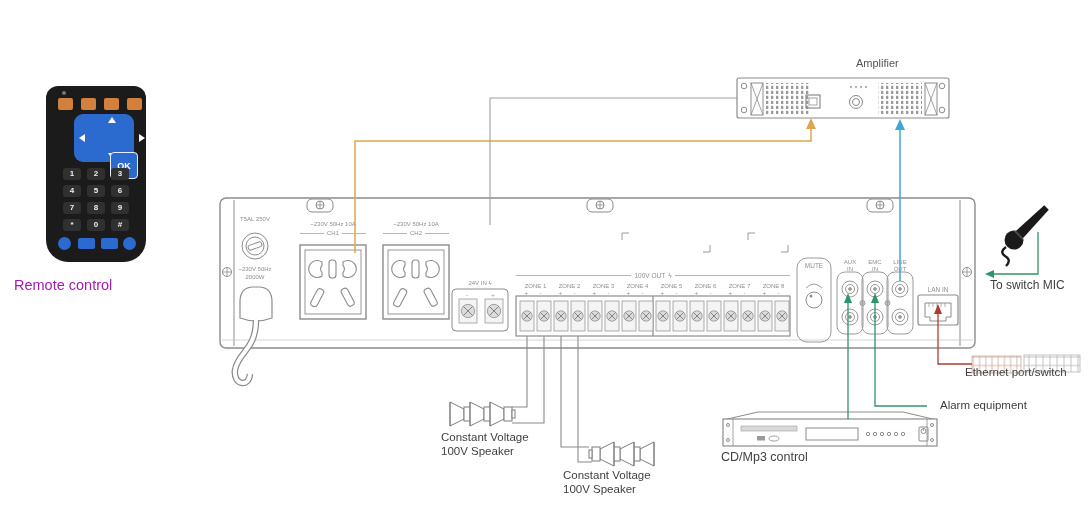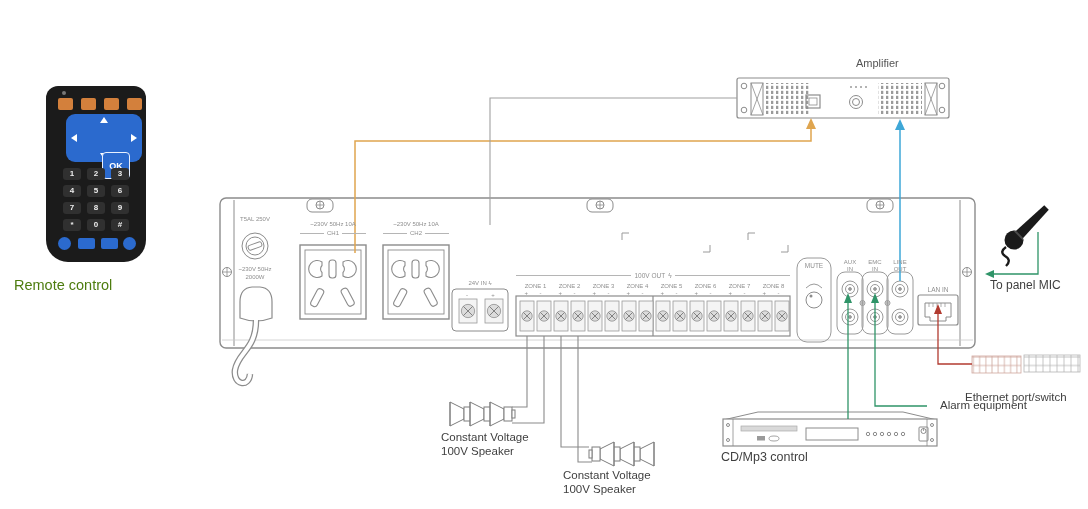--- a/index.html
+++ b/index.html
@@ -12,21 +12,21 @@
   .chline{display:flex;align-items:center;gap:3px;}
   .chline::before,.chline::after{content:"";flex:1;height:1px;background:#b5b5b5;}
   
   #remote{position:absolute;left:46px;top:86px;width:100px;height:176px;background:#1b1b1b;
           border-radius:12px 12px 22px 22px;z-index:4;}
   .okey,.rkey,.bkey,.dpad,.okbtn,.led{position:absolute;}
   .okey{width:15px;height:12px;border-radius:2px;}
   .rkey{width:18px;height:12px;border-radius:3px;background:#303030;color:#eee;
         font-size:8px;line-height:12px;text-align:center;font-weight:bold;}
   .bkey{border-radius:2px;}
-  .dpad{left:20px;top:28px;width:76px;height:48px;border-radius:9px;}
+  .dpad{left:28px;top:28px;width:60px;height:48px;border-radius:9px;}
   .okbtn{left:36px;top:38px;width:28px;height:27px;border:1.5px solid #e8f0ff;border-radius:4px;
          color:#fff;font-size:9px;font-weight:bold;line-height:27px;text-align:center;box-sizing:border-box;}
   .arr{position:absolute;width:0;height:0;}
   .led{left:16px;top:5px;width:4px;height:4px;border-radius:50%;background:#777;}
 </style>
 </head>
 <body>
 
 <div id="stage">
 
@@ -389,21 +389,21 @@
   <span class="rkey" style="left:65px;top:116px;">9</span>
   <span class="rkey" style="left:17px;top:133px;">*</span>
   <span class="rkey" style="left:41px;top:133px;">0</span>
   <span class="rkey" style="left:65px;top:133px;">#</span>
   <span class="bkey" style="left: 12px; top: 151px; width: 13px; height: 13px; border-radius: 50%; background: rgb(43, 106, 206);"></span>
   <span class="bkey" style="left: 32px; top: 152px; width: 17px; height: 11px; background: rgb(43, 106, 206);"></span>
   <span class="bkey" style="left: 55px; top: 152px; width: 17px; height: 11px; background: rgb(43, 106, 206);"></span>
   <span class="bkey" style="left: 77px; top: 151px; width: 13px; height: 13px; border-radius: 50%; background: rgb(43, 106, 206);"></span>
 </div>
 
-<div class="lbl" style="left:14px;top:277px;font-size:14.5px;color:#4d7c0f;">Remote control</div>
+<div class="lbl" style="left:14px;top:277px;font-size:14.5px;color:#a21caf;">Remote control</div>
 <div class="lbl" style="left:856px;top:57px;font-size:11px;color:#555;">Amplifier</div>
 
 <div class="lbl tiny" style="left:230px;top:216px;width:50px;">T5AL 250V</div>
 <div class="lbl tiny" style="left:230px;top:266px;width:50px;">~230V 50Hz</div>
 <div class="lbl tiny" style="left:230px;top:274px;width:50px;">2000W</div>
 
 <div class="lbl tiny" style="left:300px;top:221px;width:66px;">~230V 50Hz 10A</div>
 <div class="lbl tiny chline" style="left:300px;top:230px;width:66px;">
       <span>CH1</span>
     </div>
@@ -432,20 +432,20 @@
 <div class="lbl tiny" style="left:689px;top:283px;width:33px;"><span>ZONE 6</span><br><span style="letter-spacing:5px;">+ -</span></div>
 <div class="lbl tiny" style="left:723px;top:283px;width:33px;"><span>ZONE 7</span><br><span style="letter-spacing:5px;">+ -</span></div>
 <div class="lbl tiny" style="left:757px;top:283px;width:33px;"><span>ZONE 8</span><br><span style="letter-spacing:5px;">+ -</span></div>
 
 <div class="lbl tiny" style="left:797px;top:262px;width:34px;font-size:6.5px;">MUTE</div>
 <div class="lbl tiny" style="left:837px;top:259px;width:26px;"><span>AUX</span><br><span>IN</span></div>
 <div class="lbl tiny" style="left:862px;top:259px;width:26px;"><span>EMC</span><br><span>IN</span></div>
 <div class="lbl tiny" style="left:887px;top:259px;width:26px;"><span>LINE</span><br><span>OUT</span></div>
 <div class="lbl tiny" style="left:918px;top:286px;width:40px;font-size:6.5px;">LAN IN</div>
 
-<div class="lbl mid" style="left:990px;top:278px;font-size:12px;">To panel MIC</div>
-<div class="lbl mid" style="left:965px;top:391px;">Ethernet port/switch</div>
+<div class="lbl mid" style="left:990px;top:278px;font-size:12px;">To switch MIC</div>
+<div class="lbl mid" style="left:965px;top:366px;">Ethernet port/switch</div>
 <div class="lbl mid" style="left:940px;top:399px;">Alarm equipment</div>
 <div class="lbl mid" style="left:721px;top:450px;font-size:12.5px;">CD/Mp3 control</div>
 <div class="lbl mid" style="left:441px;top:430px;line-height:14px;"><span>Constant Voltage</span><br><span>100V Speaker</span></div>
 <div class="lbl mid" style="left:563px;top:468px;line-height:14px;"><span>Constant Voltage</span><br><span>100V Speaker</span></div>
 
 </div>
 
 </body></html>

